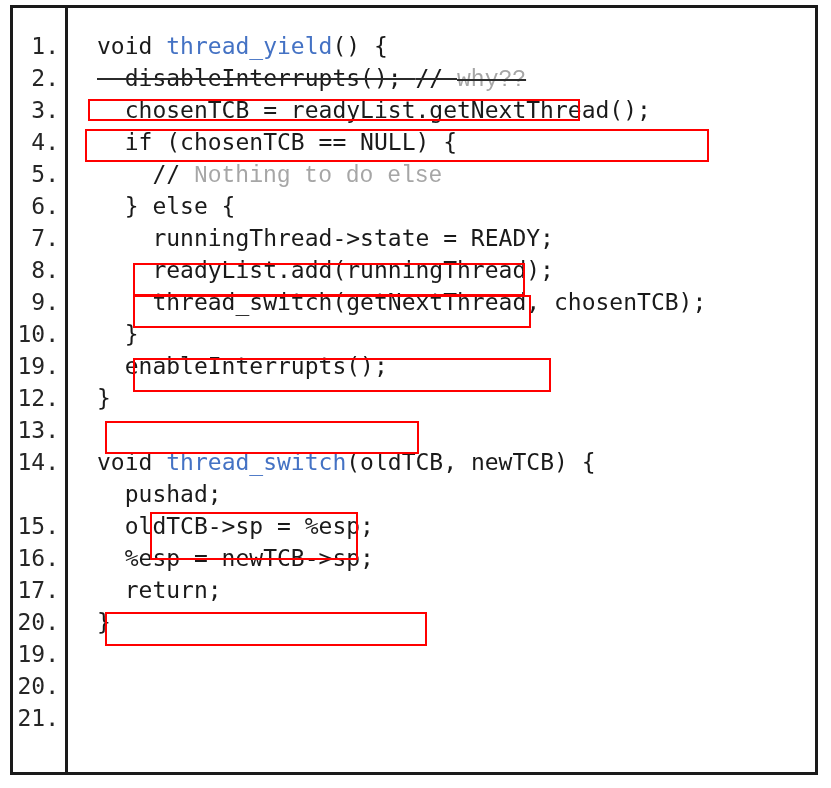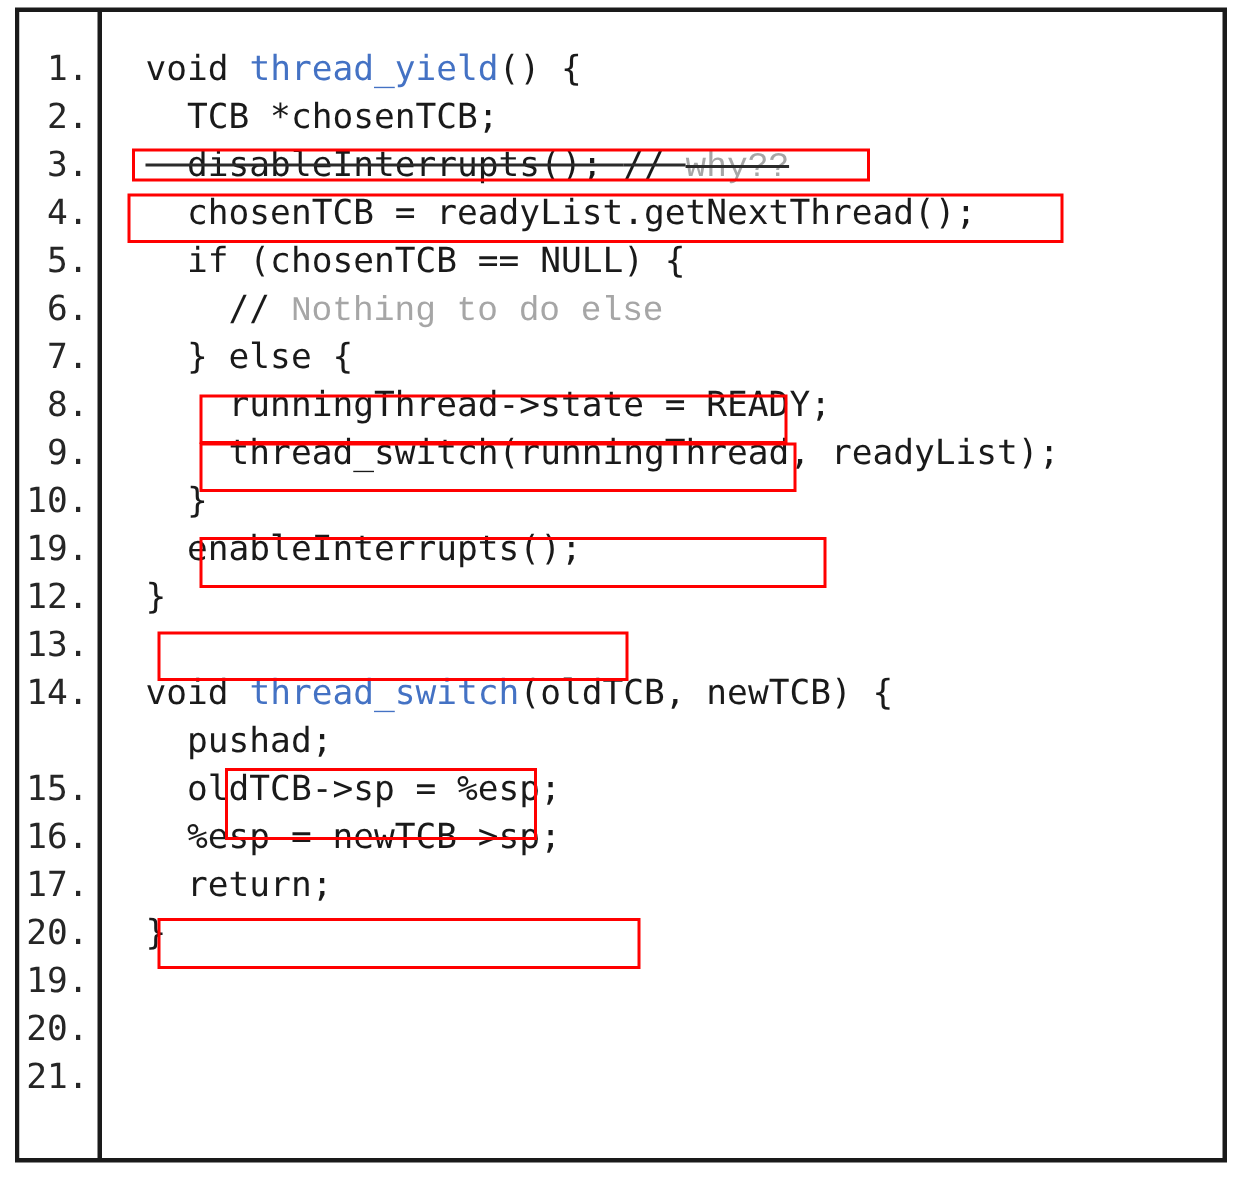--- a/index.html
+++ b/index.html
@@ -131,32 +131,32 @@
         <div class="ln">19.</div>
         <div class="ln">20.</div>
         <div class="ln">21.</div>
       </div>
     </div>
 
     <div class="codearea">
 
       <div class="cl"><span>void </span><span class="fn">thread_yield</span><span>() {</span></div>
 
-      <div class="cl">  TCB *chosenTCB;</div>
 
       <div class="cl"><span class="strike">  disableInterrupts(); </span><span class="strike">// </span><span class="comment strike">why??</span></div>
 
       <div class="cl">  chosenTCB = readyList.getNextThread();</div>
       <div class="cl">  if (chosenTCB == NULL) {</div>
 
       <div class="cl"><span>    // </span><span class="comment">Nothing to do else</span></div>
 
       <div class="cl">  } else {</div>
       <div class="cl">    runningThread-&gt;state = READY;</div>
-      <div class="cl">    thread_switch(runningThread, readyList);</div>
+      <div class="cl">    readyList.add(runningThread);</div>
+      <div class="cl">    thread_switch(getNextThread, chosenTCB);</div>
       <div class="cl">  }</div>
       <div class="cl">  enableInterrupts();</div>
       <div class="cl">}</div>
 
       <div class="spacer"></div>
 
       <div class="cl"><span>void </span><span class="fn">thread_switch</span><span>(oldTCB, newTCB) {</span></div>
 
       <div class="cl">  pushad;</div>
       <div class="cl">  oldTCB-&gt;sp = %esp;</div>

